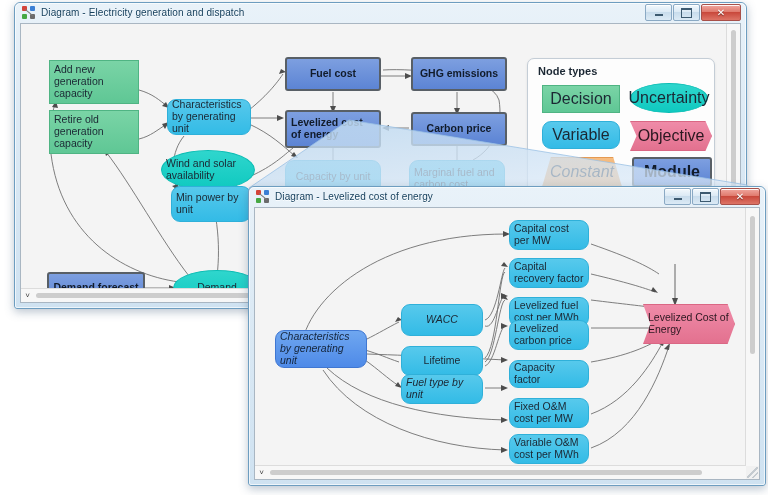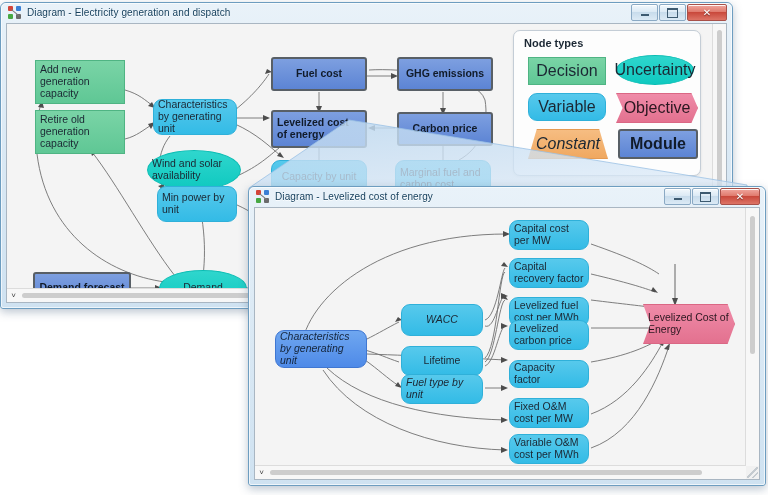--- a/index.html
+++ b/index.html
@@ -81,33 +81,33 @@
         border:1px solid #3f77d2;border-radius:9px;font-style:italic;color:#14243a;}
   .italic{font-style:italic;}
 
   svg.edges{position:absolute;left:0;top:0;overflow:visible;}
   svg.edges path,svg.edges line{fill:none;stroke:#6f6f6f;stroke-width:.9;}
   svg.edges polygon{fill:#4d4d4d;}
   svg.edges .thick{stroke:#9a9a9a;stroke-width:1.6;}
 
   
   .legend{position:absolute;background:#fdfdfd;border:1px solid #c4cdd6;border-radius:7px;
-          box-shadow:0 1px 3px rgba(0,0,0,.08);}
+          box-shadow:0 1px 3px rgba(0,0,0,.08);margin-top:28px;}
   .legend-title{position:absolute;left:10px;top:6px;font-size:11px;font-weight:bold;color:#1b2733;}
   .legend .node{font-size:16px;}
 
   
   .wedge{position:absolute;pointer-events:none;}
 
   
 </style>
 </head>
 <body>
 
-<div class="win" id="win1" style="left:0;top:2px;width:733px;height:307px;">
+<div class="win" id="win1" style="left:14px;top:2px;width:733px;height:307px;">
   <div class="frame-in"></div>
 
   <div class="titlebar">
     <span class="tb-icon">
       <i class="a"></i>
         <i class="b"></i>
         <i class="c"></i>
         <i class="d"></i>
         <i class="x"></i>
     </span>

